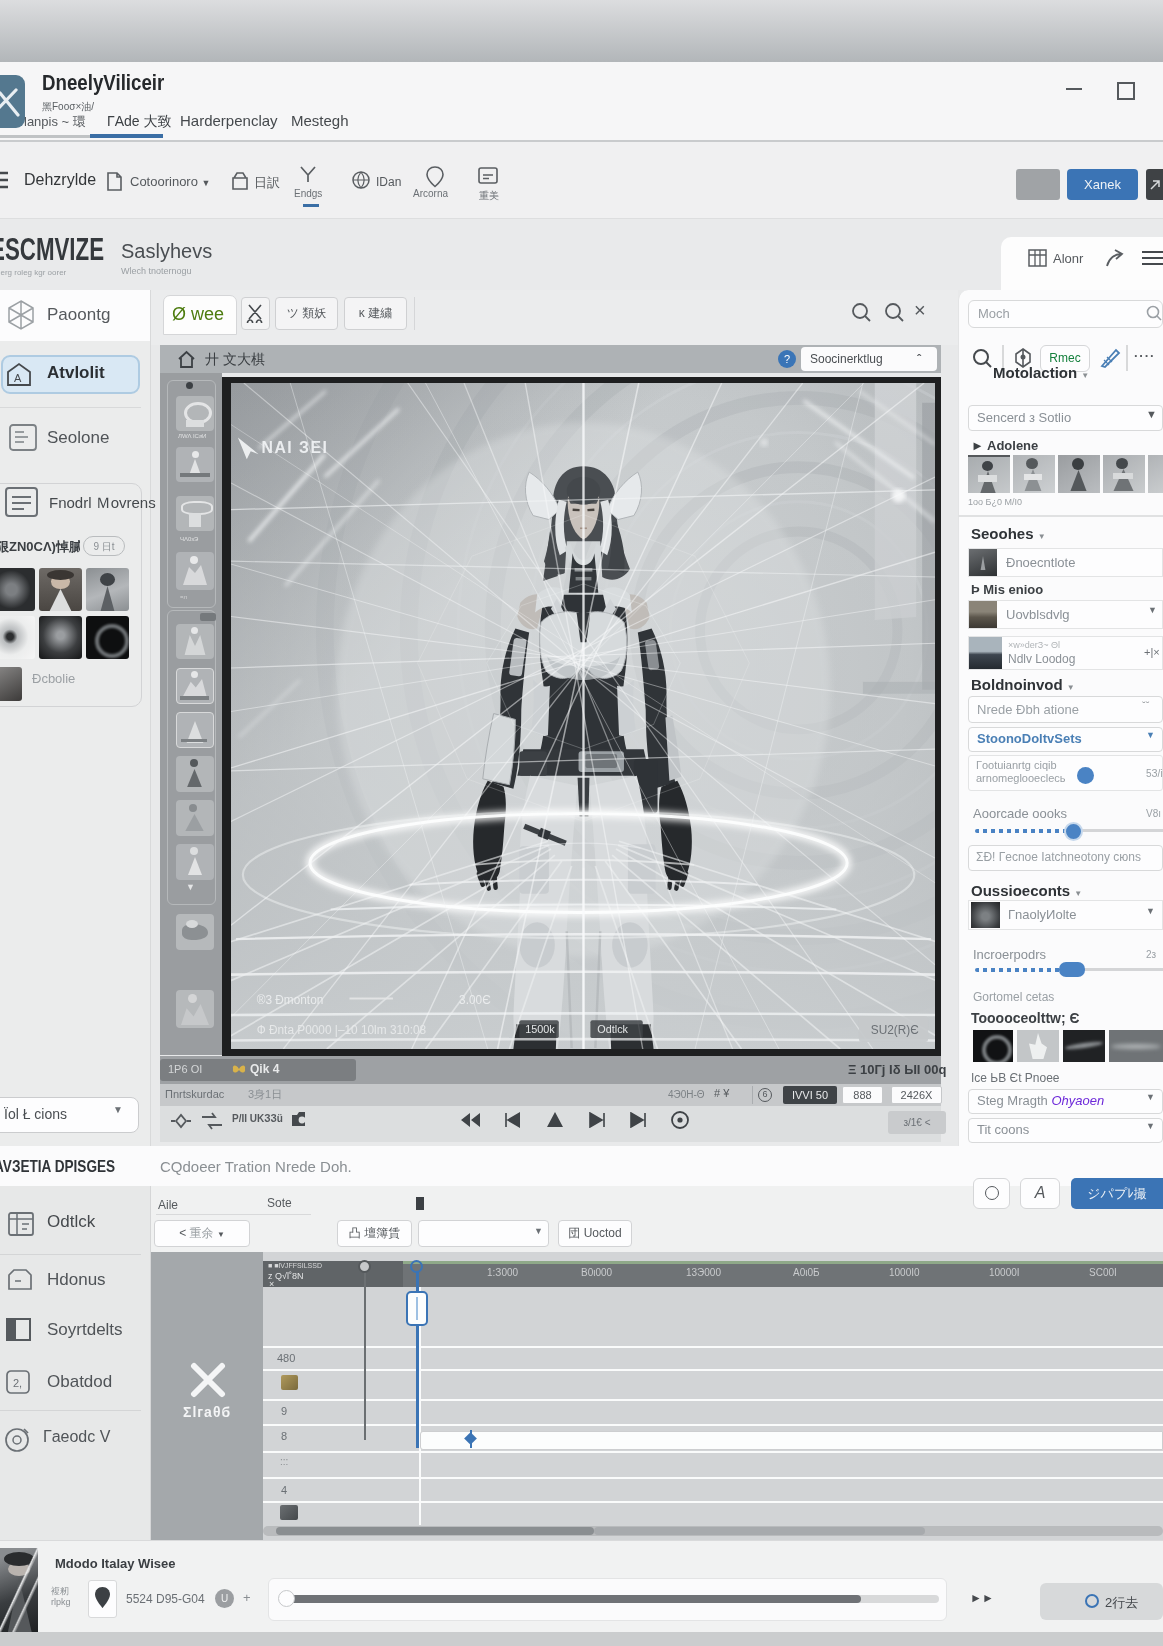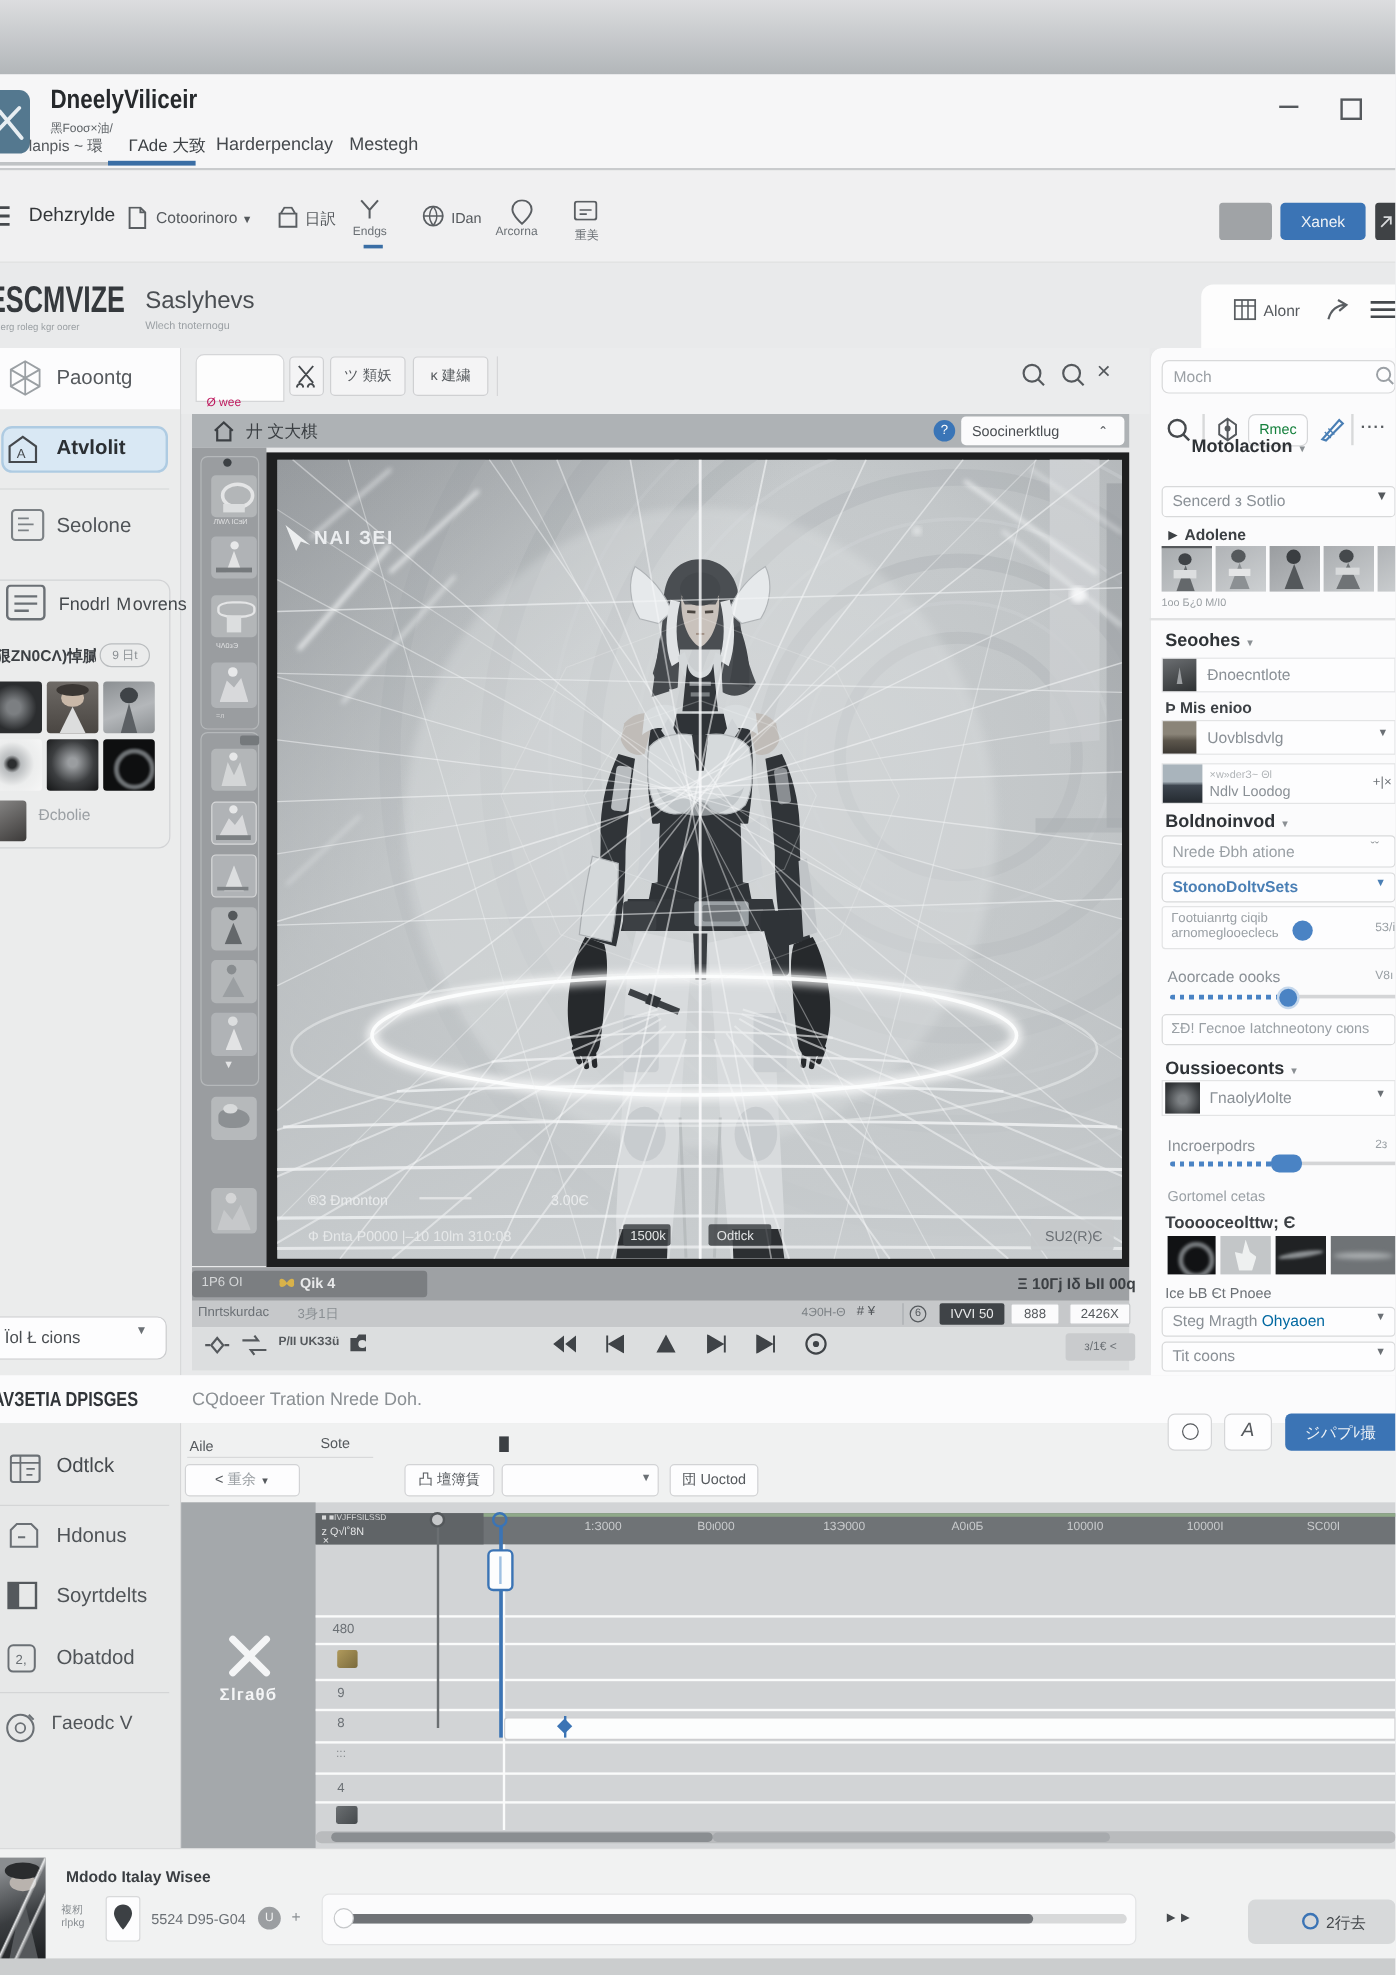--- a/index.html
+++ b/index.html
@@ -162,21 +162,21 @@
 <div class="abs" style="left:0;top:1410px;width:141px;height:1px;background:#d4d5d6;"></div>
 <svg class="abs" style="left:4px;top:1426px" width="28" height="27">
       <circle cx="13" cy="14" r="11" stroke="#6b7075" stroke-width="1.7" fill="none"></circle>
       <circle cx="13" cy="14" r="4" stroke="#6b7075" stroke-width="1.5" fill="none"></circle>
       <path d="M20 3 l4 4" stroke="#6b7075" stroke-width="1.7"></path>
     </svg>
 <div class="abs" style="left:43px;top:1428px;font-size:16px;color:#505458;">Гaeodc V</div>
 
 <div class="abs" style="left:151px;top:290px;width:807px;height:55px;background:#ebeced;"></div>
 <div class="abs" style="left:163px;top:295px;width:72px;height:38px;background:#fdfdfd;border:1px solid #d5d6d8;border-radius:7px 7px 0 0;"></div>
-<div class="abs" style="left:172px;top:304px;font-size:10px;color:#be185d;margin-top:26px;">Ø wee</div>
+<div class="abs" style="left:172px;top:304px;font-size:18px;color:#4d7c0f;">Ø wee</div>
 <div class="abs" style="left:241px;top:297px;width:29px;height:33px;background:#f4f4f5;border:1px solid #cfd0d2;border-radius:4px;box-sizing:border-box;"></div>
 <svg class="abs" style="left:246px;top:303px" width="19" height="20">
       <path d="M3 2 l12 14 M15 2 L3 16 M4 17 a2.5 2.5 0 1 0 .1 0 M13 17 a2.5 2.5 0 1 0 .1 0" stroke="#45494d" stroke-width="1.6" fill="none"></path>
     </svg>
 <div class="abs" style="left:275px;top:297px;width:63px;height:33px;background:#f4f4f5;border:1px solid #cfd0d2;border-radius:4px;box-sizing:border-box;font-size:12px;color:#55595d;text-align:center;line-height:31px;">ツ 類妖</div>
 <div class="abs" style="left:344px;top:297px;width:63px;height:33px;background:#f4f4f5;border:1px solid #cfd0d2;border-radius:4px;box-sizing:border-box;font-size:12px;color:#55595d;text-align:center;line-height:31px;">ĸ 建繍</div>
 <div class="abs" style="left:414px;top:297px;width:1px;height:33px;background:#d5d6d8;"></div>
 <svg class="abs" style="left:851px;top:302px" width="21" height="21">
       <circle cx="9" cy="9" r="7" stroke="#55595d" stroke-width="1.8" fill="none"></circle>
       <path d="M14 14 l5 5" stroke="#55595d" stroke-width="1.8"></path>
@@ -694,21 +694,21 @@
       <div class="abs" style="left:12px;top:3px;width:18px;height:26px;background:#eef0f0;clip-path:polygon(20% 100%,0 40%,35% 45%,50% 0,70% 40%,100% 55%,80% 100%);"></div>
     </div>
 <div class="abs" style="left:1063px;top:1030px;width:42px;height:32px;background:#202224;overflow:hidden;">
       <div class="abs" style="left:2px;top:13px;width:38px;height:5px;background:#8c9093;border-radius:50%;filter:blur(1.5px);transform:rotate(-8deg);"></div>
     </div>
 <div class="abs" style="left:1109px;top:1030px;width:54px;height:32px;background:#6f7376;overflow:hidden;">
       <div class="abs" style="left:2px;top:14px;width:50px;height:5px;background:#b0b4b6;border-radius:50%;filter:blur(2px);"></div>
     </div>
 <div class="abs" style="left:971px;top:1071px;font-size:12px;color:#6b7075;">Ice ЬB Єt Pnoee</div>
 <div class="abs" style="left:968px;top:1089px;width:195px;height:25px;background:#fdfdfe;border:1.5px solid #d8d9da;border-radius:4px;box-sizing:border-box;"></div>
-<div class="abs" style="left:977px;top:1093px;font-size:13px;color:#8a9096;">Steg Mragth <span style="color:#0369a1;">Ohyaoen</span></div>
+<div class="abs" style="left:977px;top:1093px;font-size:13px;color:#8a9096;">Steg Mragth <span style="color:#6d28d9;font-style:italic;">Ohyaoen</span></div>
 <div class="abs" style="left:1146px;top:1092px;font-size:9px;color:#6b7075;">▼</div>
 <div class="abs" style="left:968px;top:1118px;width:195px;height:25px;background:#fdfdfe;border:1.5px solid #d8d9da;border-radius:4px;box-sizing:border-box;"></div>
 <div class="abs" style="left:977px;top:1122px;font-size:13px;color:#8a9096;">Tit cоons</div>
 <div class="abs" style="left:1146px;top:1121px;font-size:9px;color:#6b7075;">▼</div>
 
 <div class="abs" style="left:973px;top:1178px;width:37px;height:31px;background:#fdfdfe;border:1.5px solid #d5d6d8;border-radius:6px;box-sizing:border-box;"></div>
 <div class="abs" style="left:985px;top:1186px;width:14px;height:14px;border:1.8px solid #55595d;border-radius:50%;box-sizing:border-box;"></div>
 <div class="abs" style="left:1020px;top:1178px;width:40px;height:31px;background:#fdfdfe;border:1.5px solid #d5d6d8;border-radius:6px;box-sizing:border-box;font-size:16px;font-style:italic;color:#55595d;text-align:center;line-height:28px;">A</div>
 <div class="abs" style="left:1071px;top:1178px;width:92px;height:31px;background:#3b74b5;border-radius:5px 0 0 5px;color:#eef2f6;font-size:13px;text-align:center;line-height:31px;">ジパプﾚ撮</div>
 

